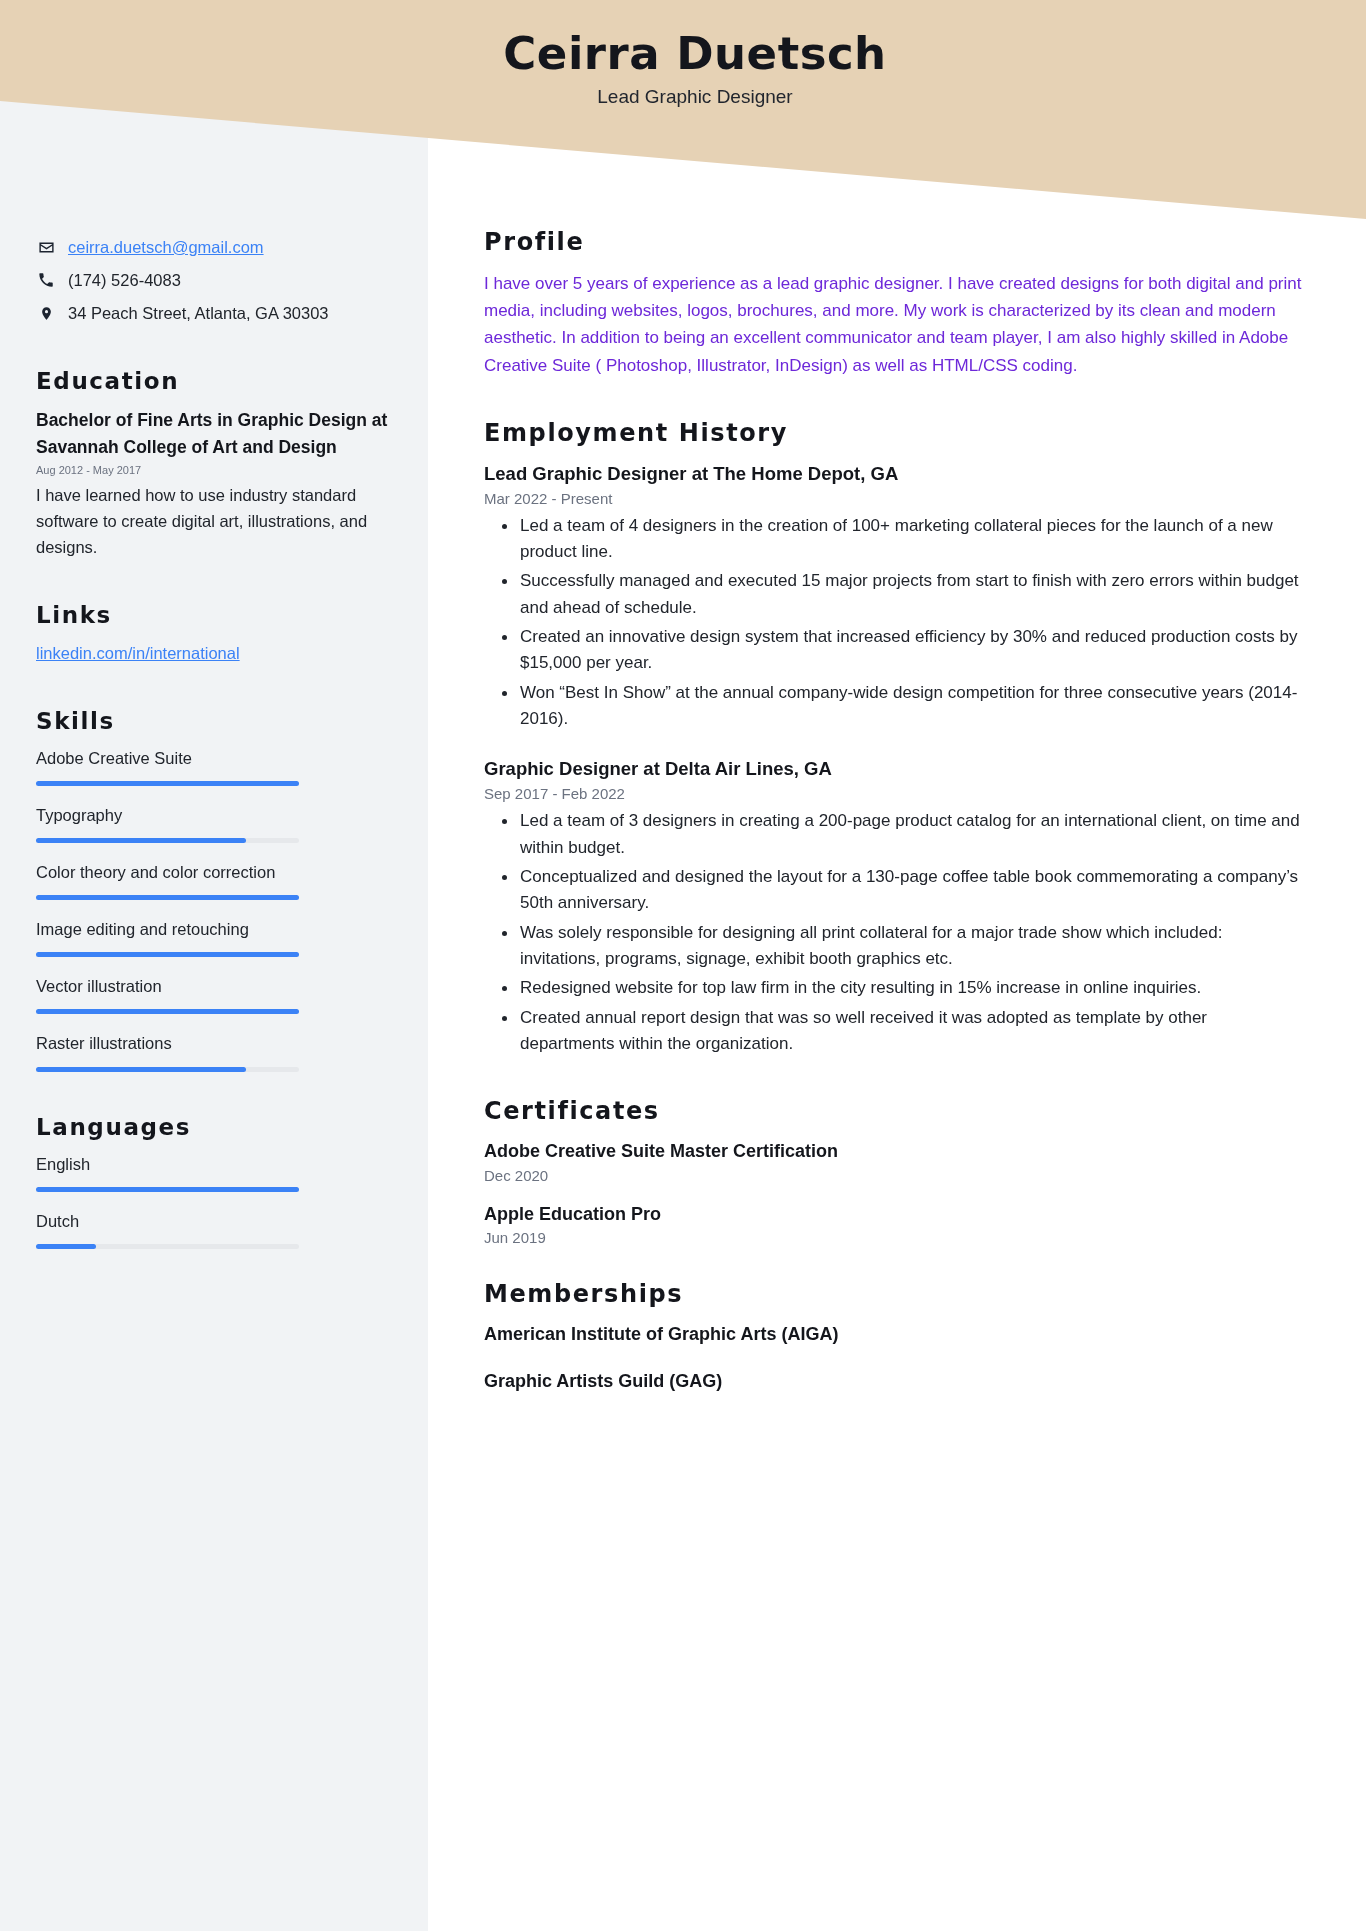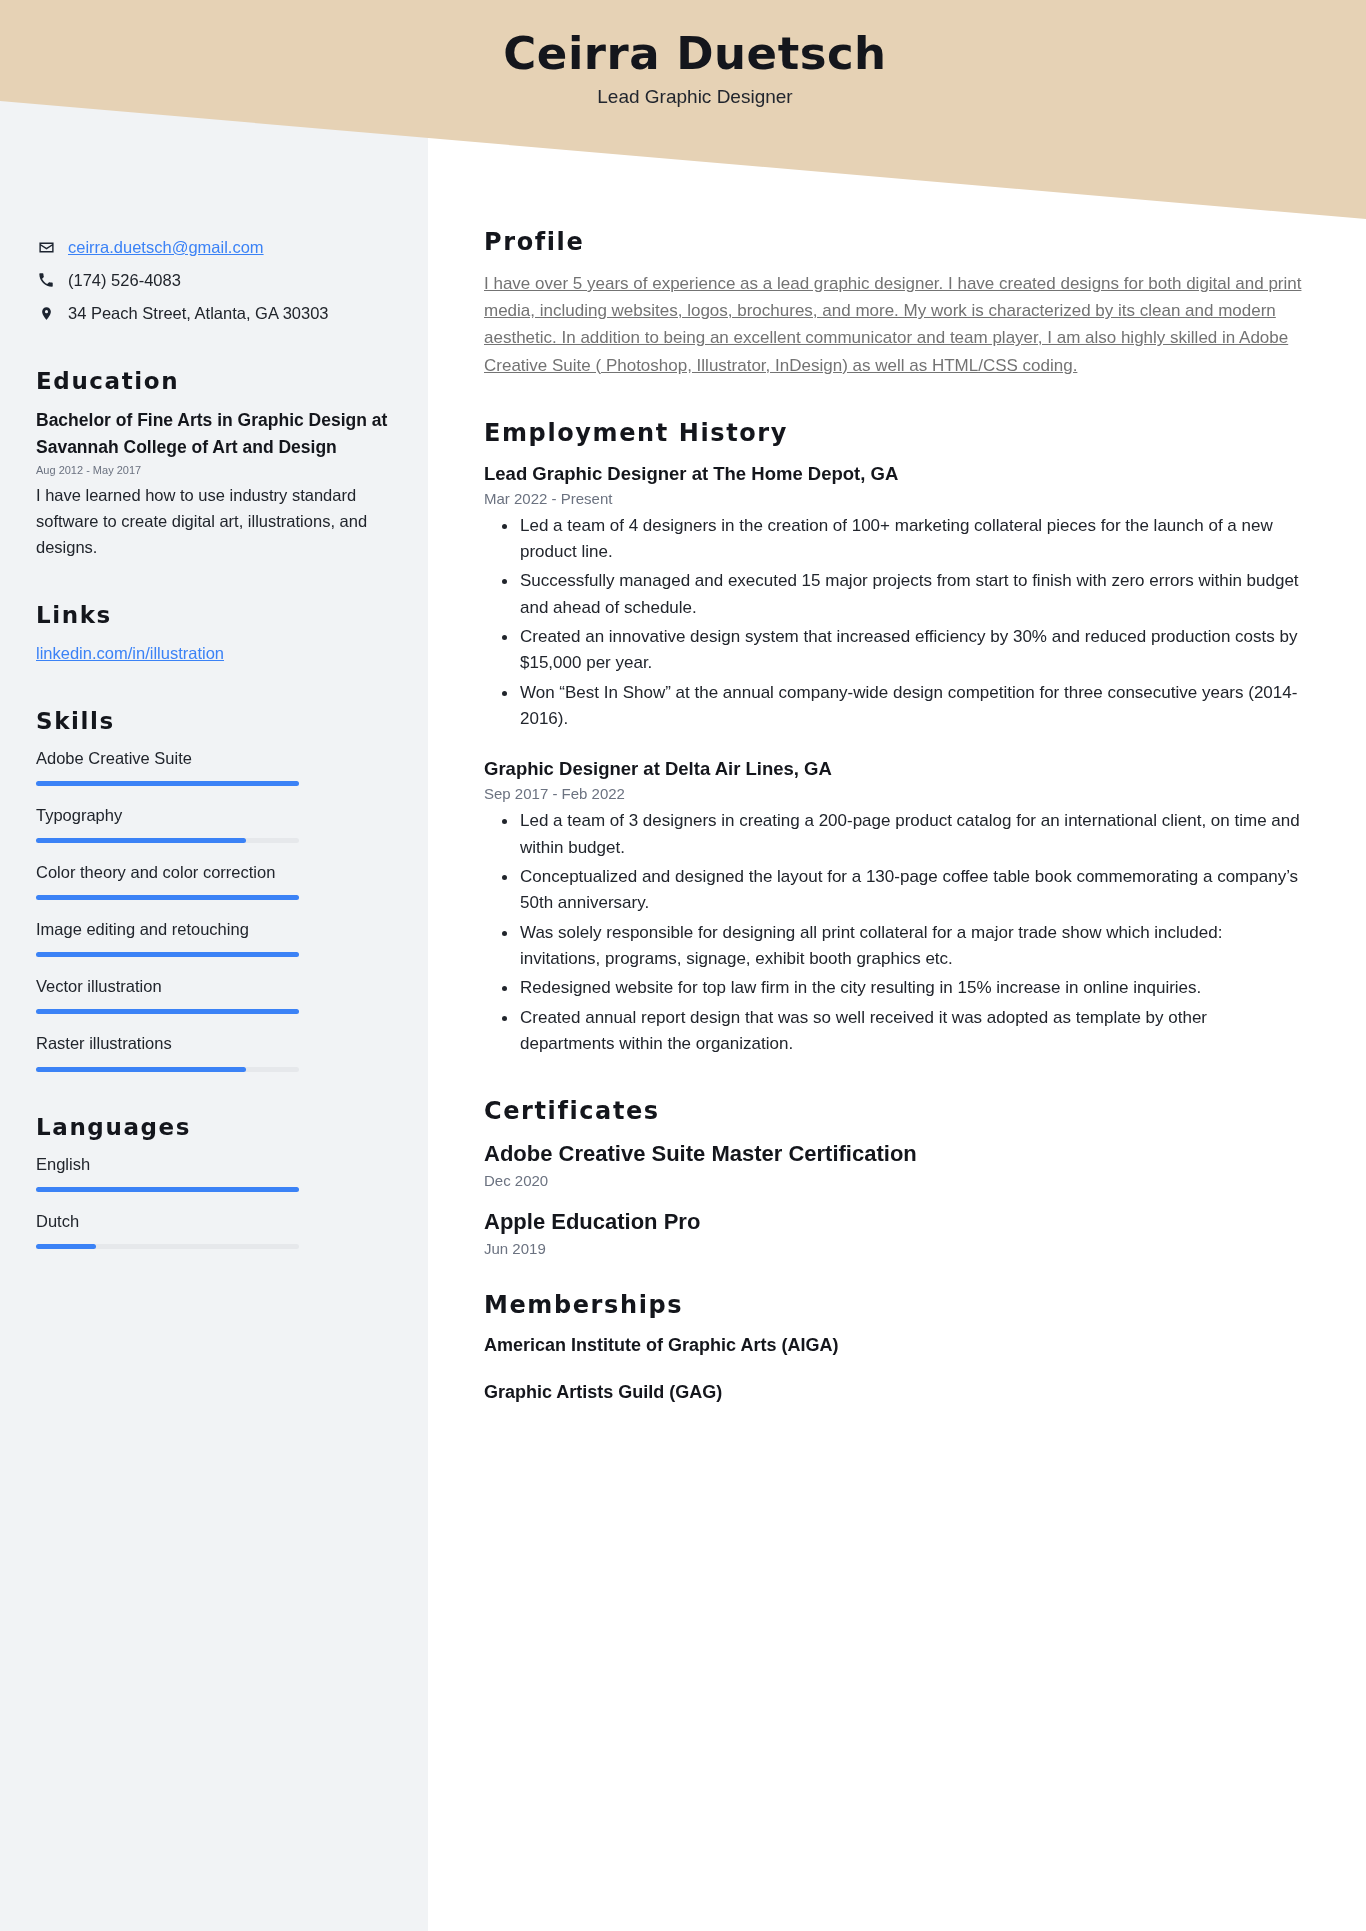--- a/index.html
+++ b/index.html
@@ -195,22 +195,21 @@
     top: 0;
     height: 5px;
     border-radius: 3px;
     background: #3b82f6;
   }
 
   
   .para {
     font-size: 17px;
     line-height: 1.6;
-    color: #737373;
-    text-decoration: underline;
+    color: #6d28d9;
   }
 
   .job {
     margin-bottom: 24px;
   }
 
   .job-title {
     font-size: 18.5px;
     font-weight: 700;
     color: #14161c;
@@ -246,21 +245,21 @@
     width: 5px;
     height: 5px;
     border-radius: 50%;
     background: #21252c;
   }
 
   
   .cert-item { margin-bottom: 18px; }
 
   .cert-title {
-    font-size: 22px;
+    font-size: 18px;
     font-weight: 700;
     color: #14161c;
     line-height: 1.4;
   }
 
   .cert-date {
     font-size: 15px;
     color: #6b7280;
     margin-top: 2px;
   }
@@ -331,21 +330,21 @@
         <div>
           <div class="edu-title">Bachelor of Fine Arts in Graphic Design at Savannah College of Art and Design</div>
           <div class="edu-date">Aug 2012 - May 2017</div>
           <div class="edu-desc">I have learned how to use industry standard software to create digital art, illustrations, and designs.</div>
         </div>
       </div>
 
       <div>
         <div class="sec-head-left">Links</div>
         <div style="font-size:16.5px;line-height:1.5;">
-          <a class="link-blue" href="#">linkedin.com/in/illustration</a>
+          <a class="link-blue" href="#">linkedin.com/in/international</a>
         </div>
       </div>
 
       <div>
         <div class="sec-head-left">Skills</div>
         <div id="skills-list">
             <div class="bar-item">
               <div class="bar-label">Adobe Creative Suite</div>
               <div class="bar-track">
                 <div class="bar-fill" style="width: 100%;"></div>

